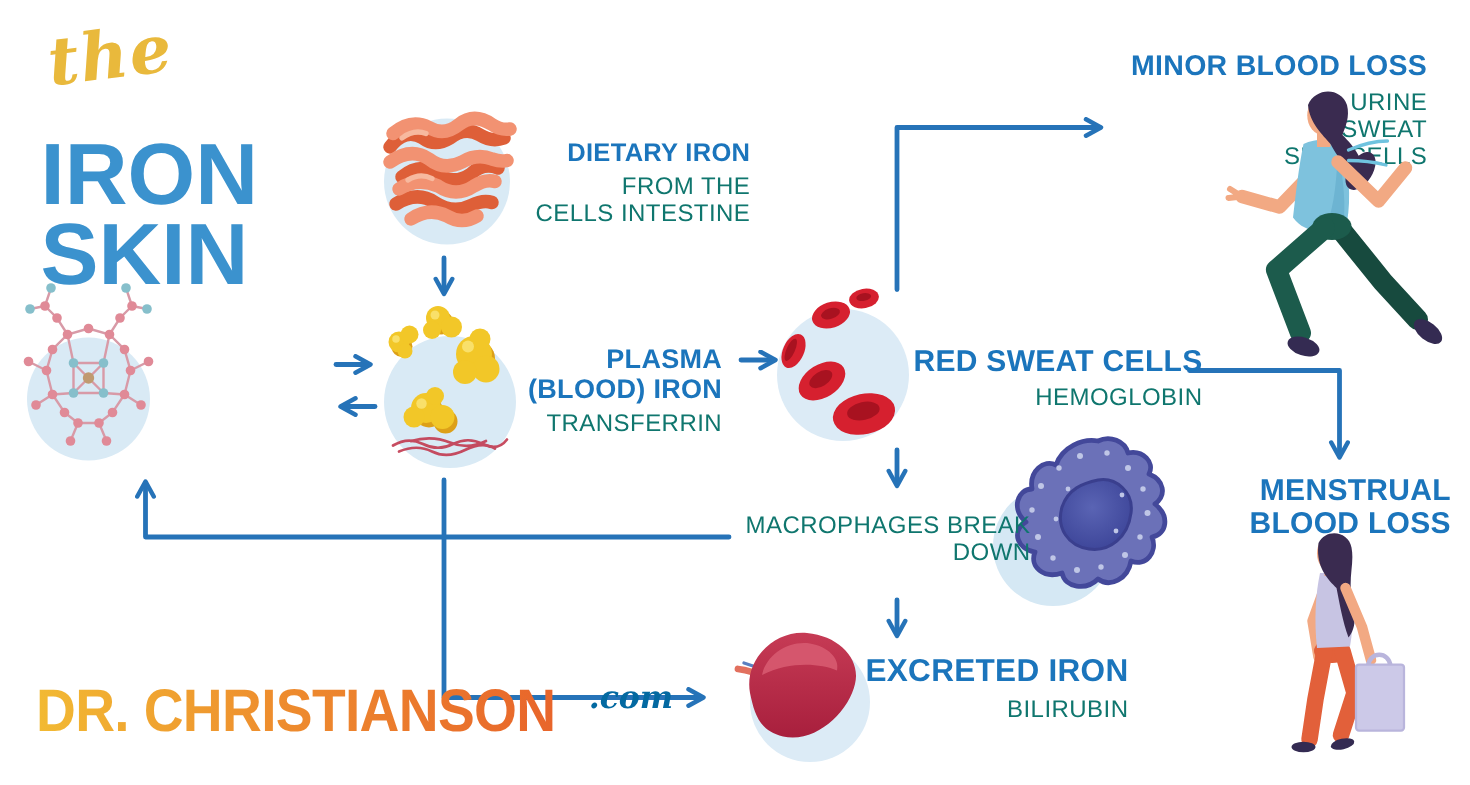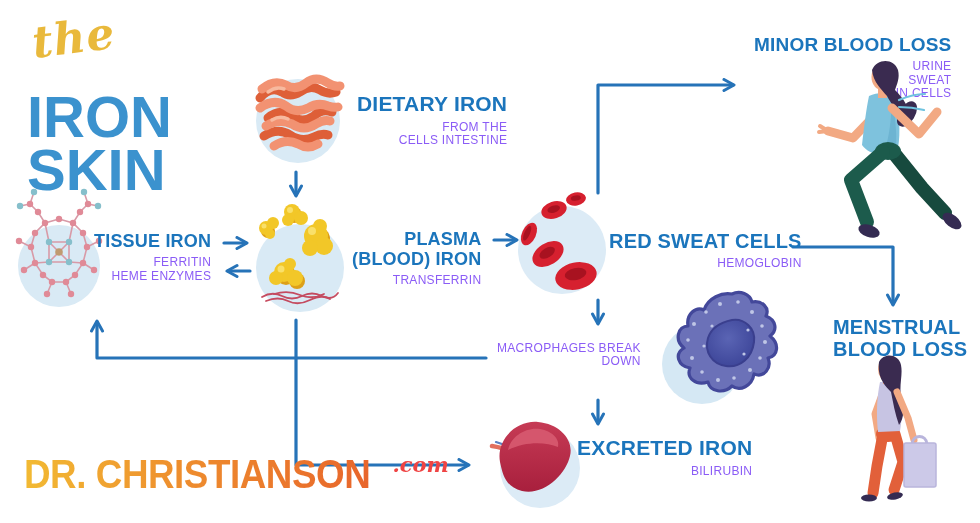--- a/index.html
+++ b/index.html
@@ -6,34 +6,34 @@
   .canvas{position:relative;width:980px;height:523px;background:#ffffff;overflow:hidden;
           font-family:"Liberation Sans", sans-serif;}
   .abs{position:absolute;}
   
   .title-script{font-family:"DejaVu Serif", serif;font-style:italic;font-weight:700;
     font-size:44px;color:#E9B93C;transform:rotate(-7deg);letter-spacing:1px;}
   .title-main{font-weight:800;font-size:58px;line-height:.92;color:#3B92CE;letter-spacing:0px;margin-top:48px;}
   
   .node{line-height:1.12;text-align:right;}
   .h{font-weight:800;color:#1B75BC;letter-spacing:.2px;}
-  .h-md{font-size:21px;}
+  .h-md{font-size:17px;}
   .h-lg{font-size:20px;}
   .h-xl{font-size:21px;}
-  .s{font-weight:400;color:#8b5cf6;font-size:12px;letter-spacing:.3px;line-height:1.12;}
+  .s{font-weight:400;color:#0f766e;font-size:16px;letter-spacing:.3px;line-height:1.12;}
   .gap{height:5px;}
   
   .brand{display:flex;align-items:flex-start;}
   .brand-name{font-weight:800;font-size:40px;letter-spacing:-.5px;transform:scaleX(.92);
     transform-origin:left bottom;
     background:linear-gradient(90deg,#F2BA33 0%,#EE8E2E 45%,#E8652B 100%);
     -webkit-background-clip:text;background-clip:text;color:transparent;
     -webkit-text-fill-color:transparent;}
   .brand-suffix{font-family:"DejaVu Serif", serif;font-style:italic;font-weight:700;
-    font-size:21px;color:#ef4444;margin-left:-8px;}
+    font-size:21px;color:#0369a1;margin-left:-8px;}
   svg{display:block;}
 </style>
 </head>
 <body>
 
 <div class="canvas">
 
   <svg class="abs" style="left:0;top:0" width="980" height="523" viewBox="0 0 980 523">
     <defs>
       <marker id="ah" markerUnits="userSpaceOnUse" markerWidth="16" markerHeight="16" refX="11" refY="7" orient="auto">
@@ -132,26 +132,20 @@
         <circle cx="67" cy="76" r="3.2"></circle>
           <circle cx="18" cy="20" r="3.2"></circle>
           <circle cx="32" cy="6" r="3.2"></circle>
         <circle cx="96" cy="20" r="3.2"></circle>
           <circle cx="82" cy="6" r="3.2"></circle>
       </g>
       <circle cx="57" cy="66" r="3.8" fill="#C09A70"></circle>
     </svg>
   </div>
 
-  <div class="abs node" style="left:94px;top:231px">
-    <div class="h h-md" style="font-size:18px">TISSUE IRON</div>
-    <div class="gap"></div>
-    <div class="s">FERRITIN</div>
-    <div class="s">HEME ENZYMES</div>
-  </div>
 
   <div class="abs" style="left:250px;top:198px">
     <svg width="100" height="122" viewBox="0 0 100 122">
       <circle cx="50" cy="70" r="44" fill="#D9EAF5"></circle>
       <g fill="#DDA018">
         <circle cx="18" cy="33" r="7"></circle>
           <circle cx="44" cy="17" r="8"></circle>
           <circle cx="68" cy="41" r="12"></circle>
         <circle cx="36" cy="77" r="10"></circle>
           <circle cx="47" cy="83" r="8"></circle>
@@ -260,21 +254,21 @@
 
       <path d="M97,58 L124,84 L142,62" fill="none" stroke="#F2A983" stroke-width="9" stroke-linecap="round" stroke-linejoin="round"></path>
 
       <ellipse cx="93" cy="101" rx="13" ry="9" fill="#1C5B4C"></ellipse>
 
       <path d="M88,102 L56,130 L72,172" fill="none" stroke="#1C5B4C" stroke-width="14" stroke-linecap="round" stroke-linejoin="round"></path>
       <ellipse cx="74" cy="181" rx="11" ry="6" transform="rotate(18 74 181)" fill="#342B52"></ellipse>
     </svg>
   </div>
 
-  <div class="abs node" style="left:833px;top:316px;text-align:left">
+  <div class="abs node" style="left:833px;top:316px;text-align:right">
     <div class="h h-lg">MENSTRUAL</div>
     <div class="h h-lg">BLOOD LOSS</div>
   </div>
 
   <div class="abs" style="left:850px;top:354px">
     <svg width="115" height="152" viewBox="0 0 115 152">
 
       <path d="M33,38 L25,60 L29,84" fill="none" stroke="#F2A983" stroke-width="7" stroke-linecap="round" stroke-linejoin="round"></path>
 
       <ellipse cx="38" cy="80" rx="12" ry="8" fill="#E2603A"></ellipse>

